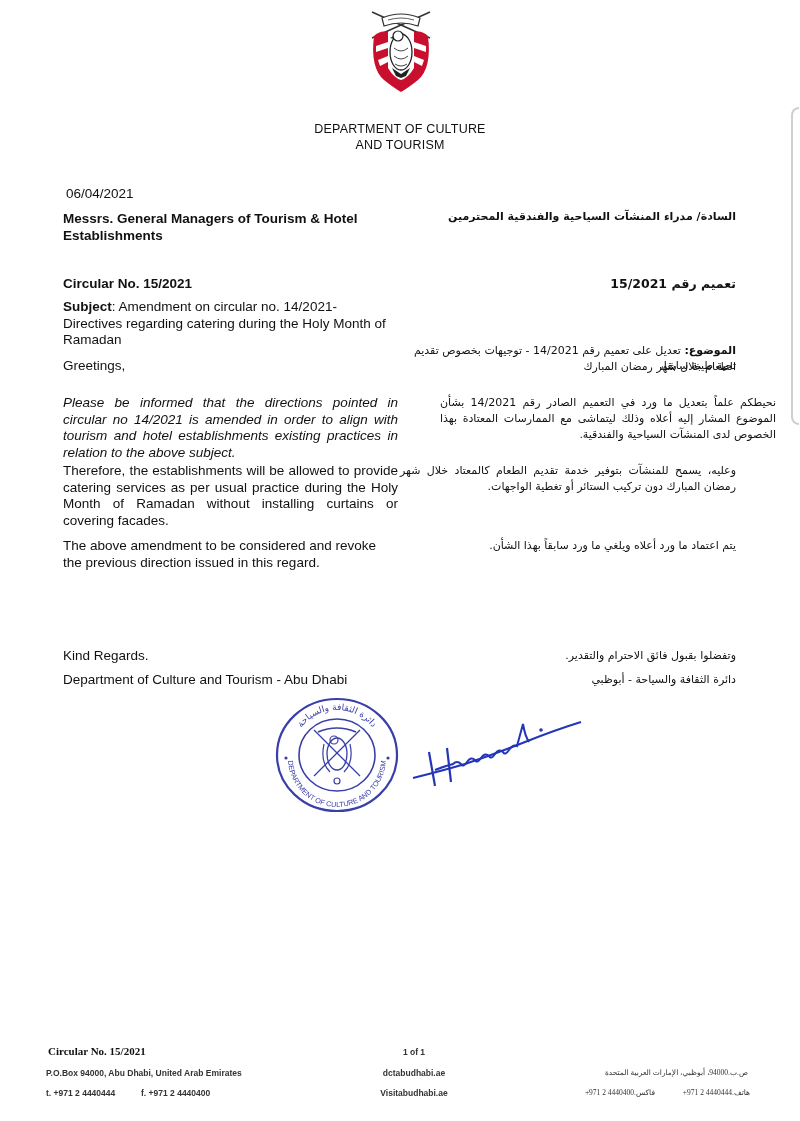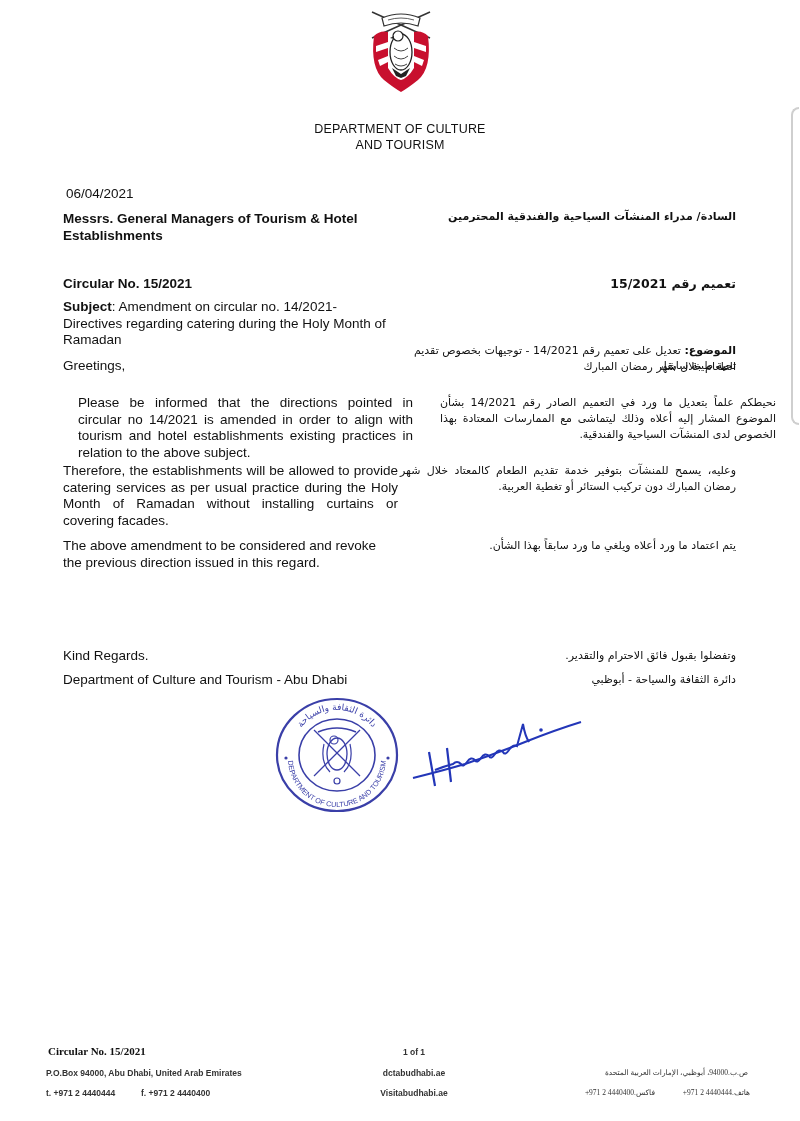--- a/index.html
+++ b/index.html
@@ -60,25 +60,25 @@
 <div class="abs en" style="left:63px; top:299px; width:335px;">
   <span class="bold">Subject</span><span>: Amendment on circular no. 14/2021- Directives regarding catering during the Holy Month of Ramadan</span>
 </div>
 <div class="abs ar" style="left:400px; top:299px; width:336px;margin-top:44px;">
   <span class="bold">الموضوع:</span><span> تعديل على تعميم رقم 14/2021 - توجيهات بخصوص تقديم الطعام خلال شهر رمضان المبارك</span>
 </div>
 
 <div class="abs en" style="left:63px; top:358px;">Greetings,</div>
 <div class="abs ar" style="left:500px; top:358px; width:236px;">تحية طيبة سابقا،</div>
 
-<div class="abs en" style="left:78px; top:395px; width:335px; text-align:justify;">Please be informed that the directions pointed in circular no 14/2021 is amended in order to align with tourism and hotel establishments existing practices in relation to the above subject.</div>
+<div class="abs en" style="left:63px; top:395px; width:335px; text-align:justify;font-style:italic;">Please be informed that the directions pointed in circular no 14/2021 is amended in order to align with tourism and hotel establishments existing practices in relation to the above subject.</div>
 <div class="abs ar" style="left:400px; top:395px; width:336px; text-align:justify;margin-left:40px;">نحيطكم علماً بتعديل ما ورد في التعميم الصادر رقم 14/2021 بشأن الموضوع المشار إليه أعلاه وذلك ليتماشى مع الممارسات المعتادة بهذا الخصوص لدى المنشآت السياحية والفندقية.</div>
 
 <div class="abs en" style="left:63px; top:463px; width:335px; text-align:justify;">Therefore, the establishments will be allowed to provide catering services as per usual practice during the Holy Month of Ramadan without installing curtains or covering facades.</div>
-<div class="abs ar" style="left:400px; top:463px; width:336px; text-align:justify;">وعليه، يسمح للمنشآت بتوفير خدمة تقديم الطعام كالمعتاد خلال شهر رمضان المبارك دون تركيب الستائر أو تغطية العربية.</div>
+<div class="abs ar" style="left:400px; top:463px; width:336px; text-align:justify;">وعليه، يسمح للمنشآت بتوفير خدمة تقديم الطعام كالمعتاد خلال شهر رمضان المبارك دون تركيب الستائر أو تغطية الواجهات.</div>
 
 <div class="abs en" style="left:63px; top:538px; width:335px;">The above amendment to be considered and revoke the previous direction issued in this regard.</div>
 <div class="abs ar" style="left:400px; top:538px; width:336px;">يتم اعتماد ما ورد أعلاه ويلغي ما ورد سابقاً بهذا الشأن.</div>
 
 <div class="abs en" style="left:63px; top:648px;">Kind Regards.</div>
 <div class="abs ar" style="left:440px; top:648px; width:296px;">وتفضلوا بقبول فائق الاحترام والتقدير.</div>
 <div class="abs en" style="left:63px; top:672px;">Department of Culture and Tourism - Abu Dhabi</div>
 <div class="abs ar" style="left:440px; top:672px; width:296px;">دائرة الثقافة والسياحة - أبوظبي</div>
 
 <svg class="abs" style="left:274px; top:696px;" width="126" height="118" viewBox="0 0 126 118">

